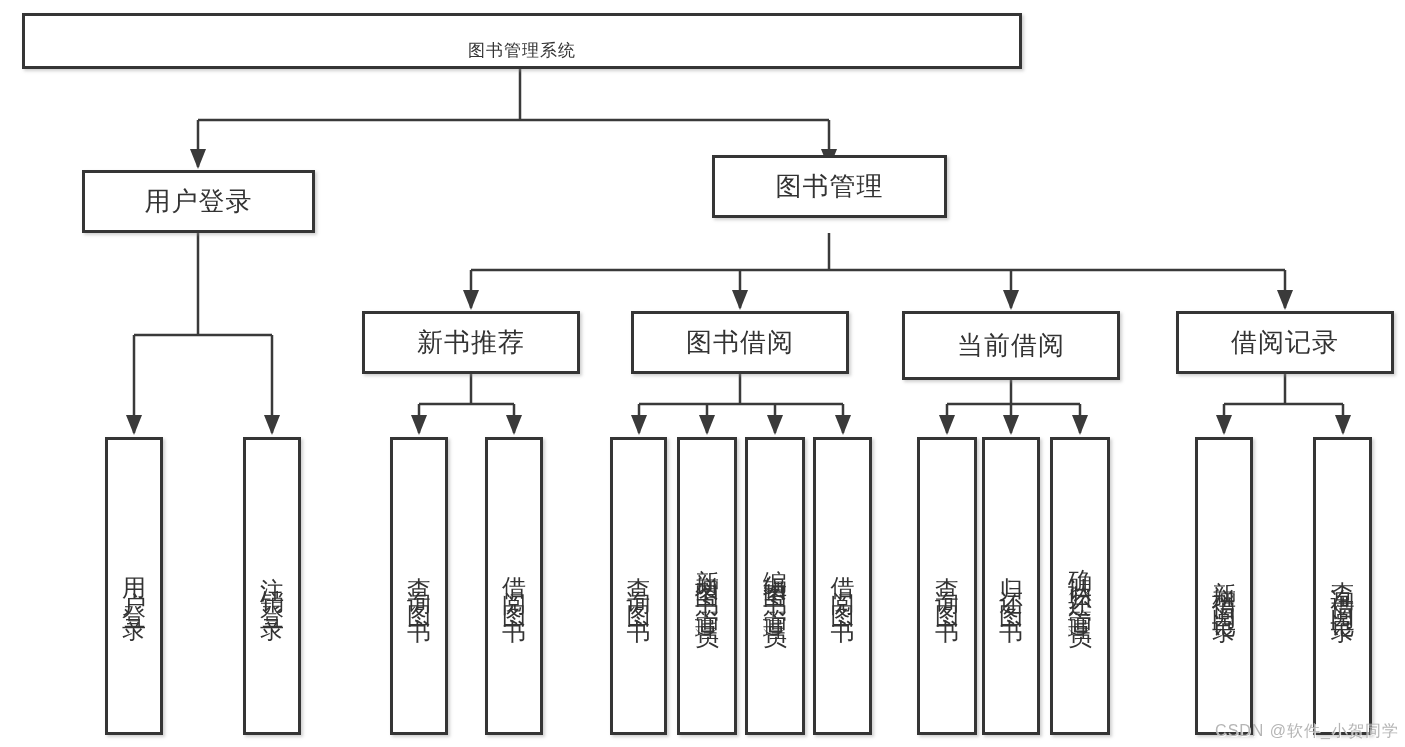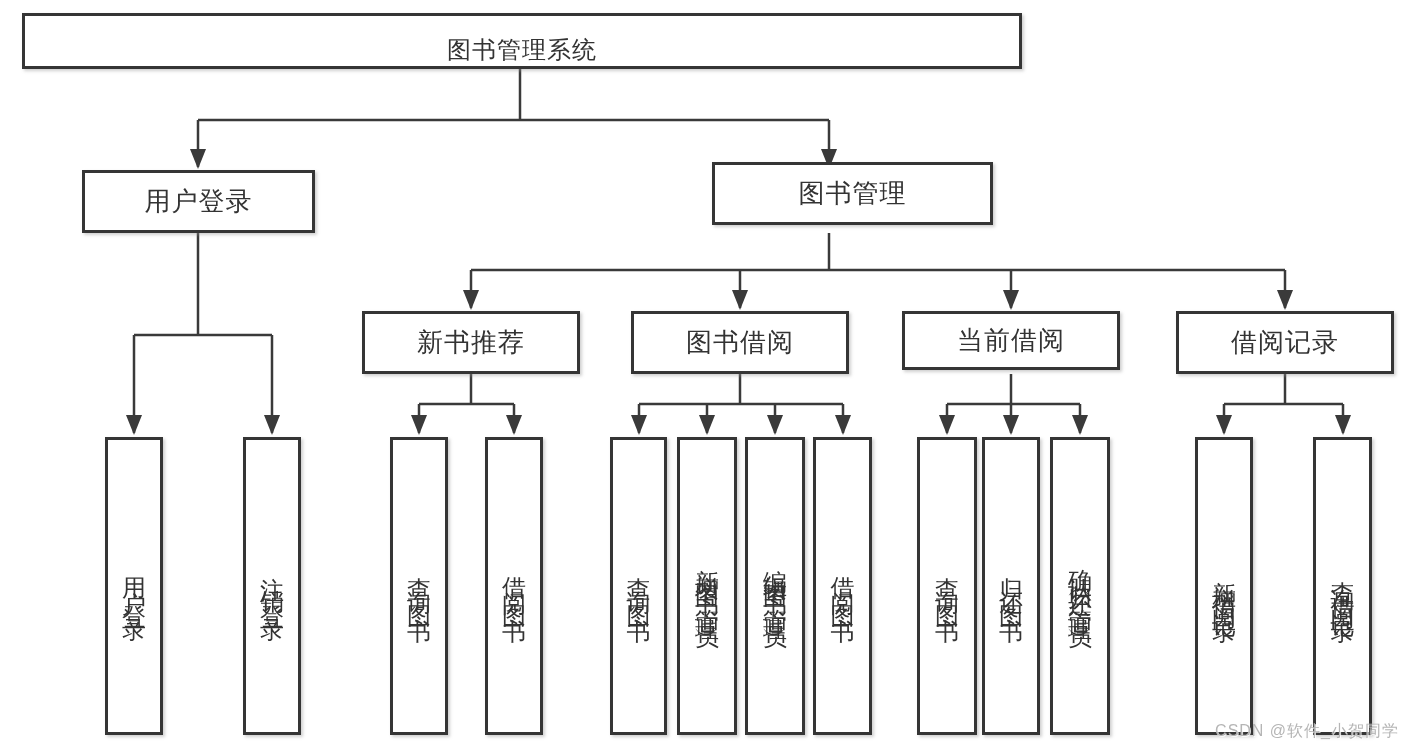--- a/index.html
+++ b/index.html
@@ -28,21 +28,21 @@
     display:flex;align-items:center;justify-content:center;
     box-shadow:2px 2px 3px rgba(150,150,150,.45);
     color:var(--text);
   }
   .node .label{
     font-size:26px;
     letter-spacing:1px;
     color:var(--text);
     white-space:nowrap;
   }
-  .node.root-box .label{font-size:24px;margin-top:18px;}
+  .node.root-box .label{font-size:17px;margin-top:18px;}
   .node.leaf .vtext{
     writing-mode:vertical-rl;
     text-orientation:mixed;
     font-size:24px;
     letter-spacing:8px;
     color:var(--text);
     line-height:1;
   }
   .node.leaf .vtext.sp-wide{letter-spacing:14px;}
   .watermark{
@@ -109,31 +109,31 @@
     <path d="M1343 404 V433" marker-end="url(#arrow)"></path>
   </svg>
 
   <div class="node root-box" style="left:22px;top:13px;width:1000px;height:56px">
     <span class="label">图书管理系统</span>
   </div>
 
   <div class="node" style="left:82px;top:170px;width:233px;height:63px">
     <span class="label">用户登录</span>
   </div>
-  <div class="node" style="left:712px;top:162px;width:281px;height:63px">
+  <div class="node" style="left:712px;top:155px;width:235px;height:63px">
     <span class="label">图书管理</span>
   </div>
 
   <div class="node" style="left:631px;top:311px;width:218px;height:63px">
     <span class="label">图书借阅</span>
   </div>
   <div class="node" style="left:362px;top:311px;width:218px;height:63px">
     <span class="label">新书推荐</span>
   </div>
-  <div class="node" style="left:902px;top:311px;width:218px;height:59px">
+  <div class="node" style="left:902px;top:311px;width:218px;height:69px">
     <span class="label">当前借阅</span>
   </div>
   <div class="node" style="left:1176px;top:311px;width:218px;height:63px">
     <span class="label">借阅记录</span>
   </div>
 
   <div class="node leaf" style="left:105px;top:437px;width:58px;height:298px">
     <span class="vtext sp-wide">用户登录</span>
   </div>
   <div class="node leaf" style="left:243px;top:437px;width:58px;height:298px">

